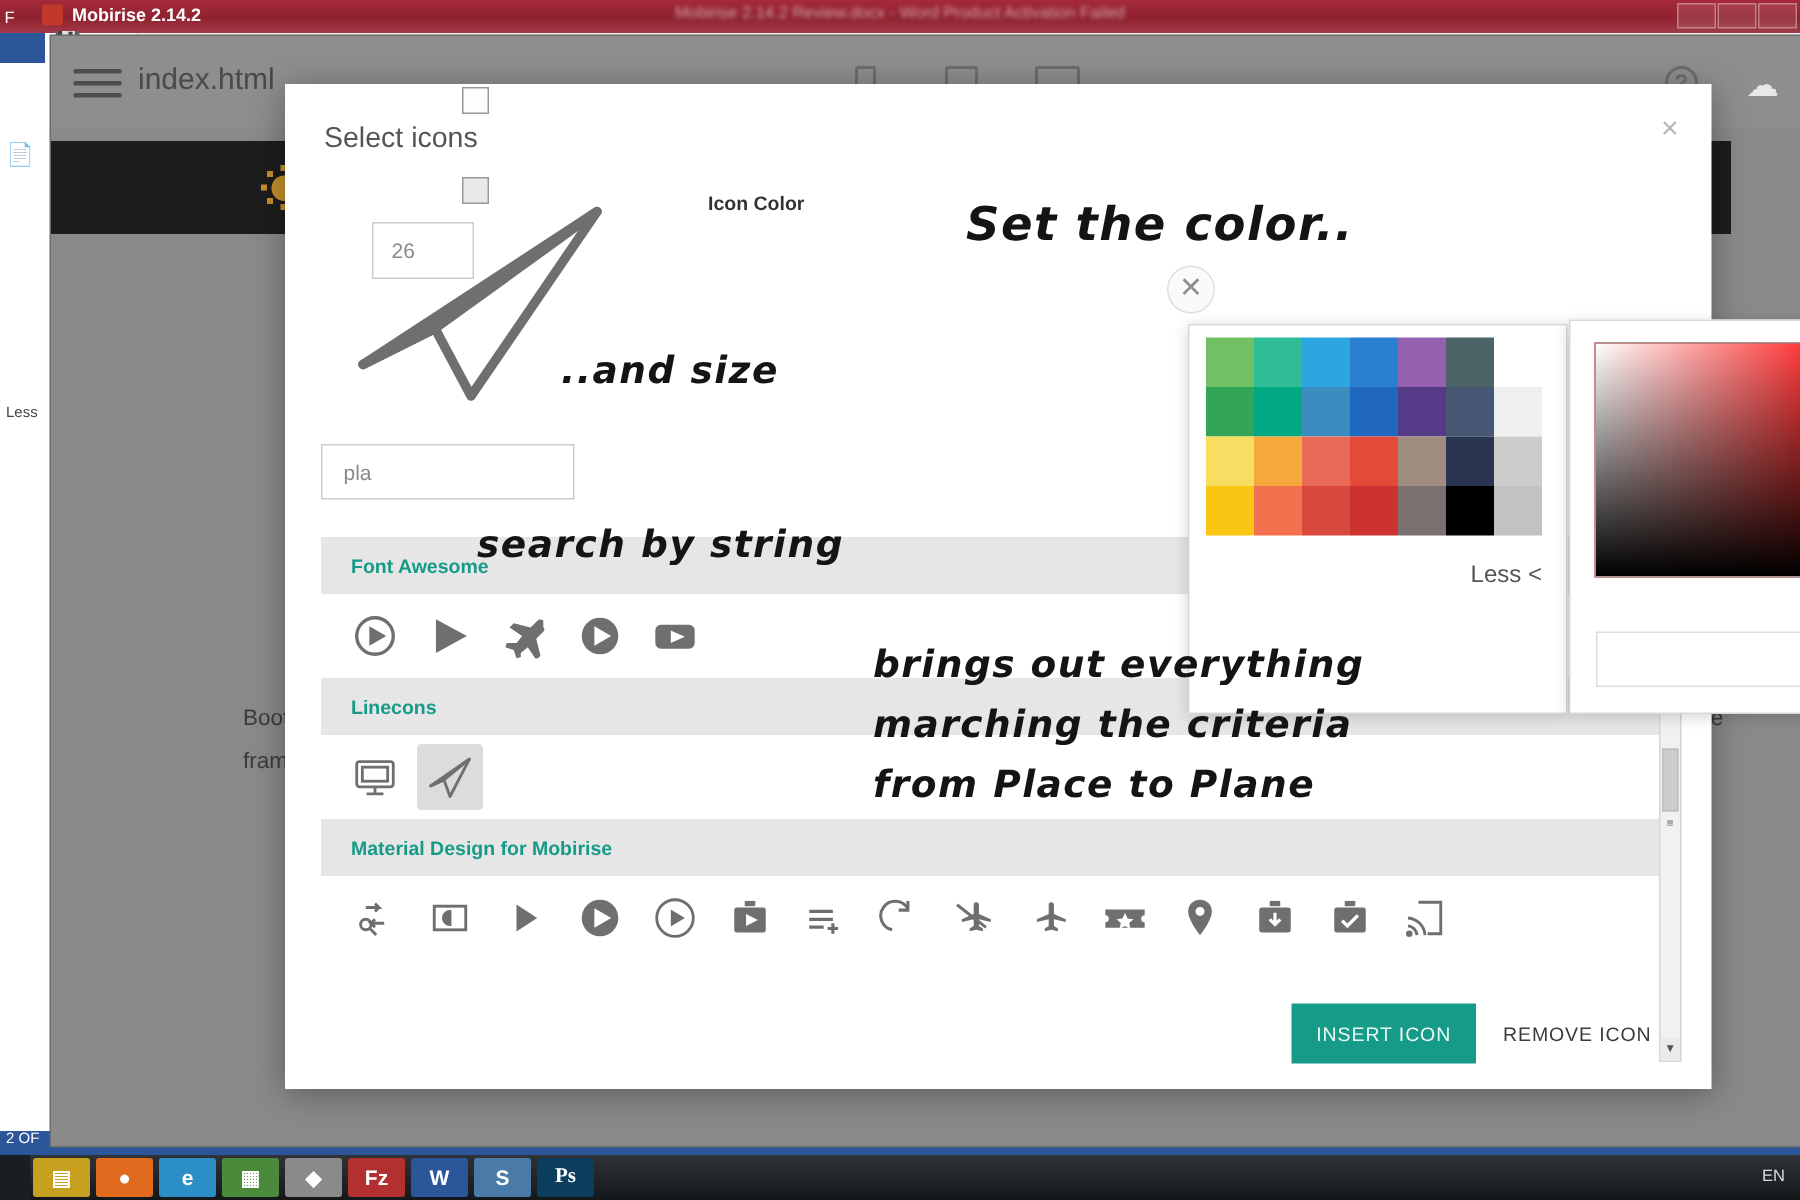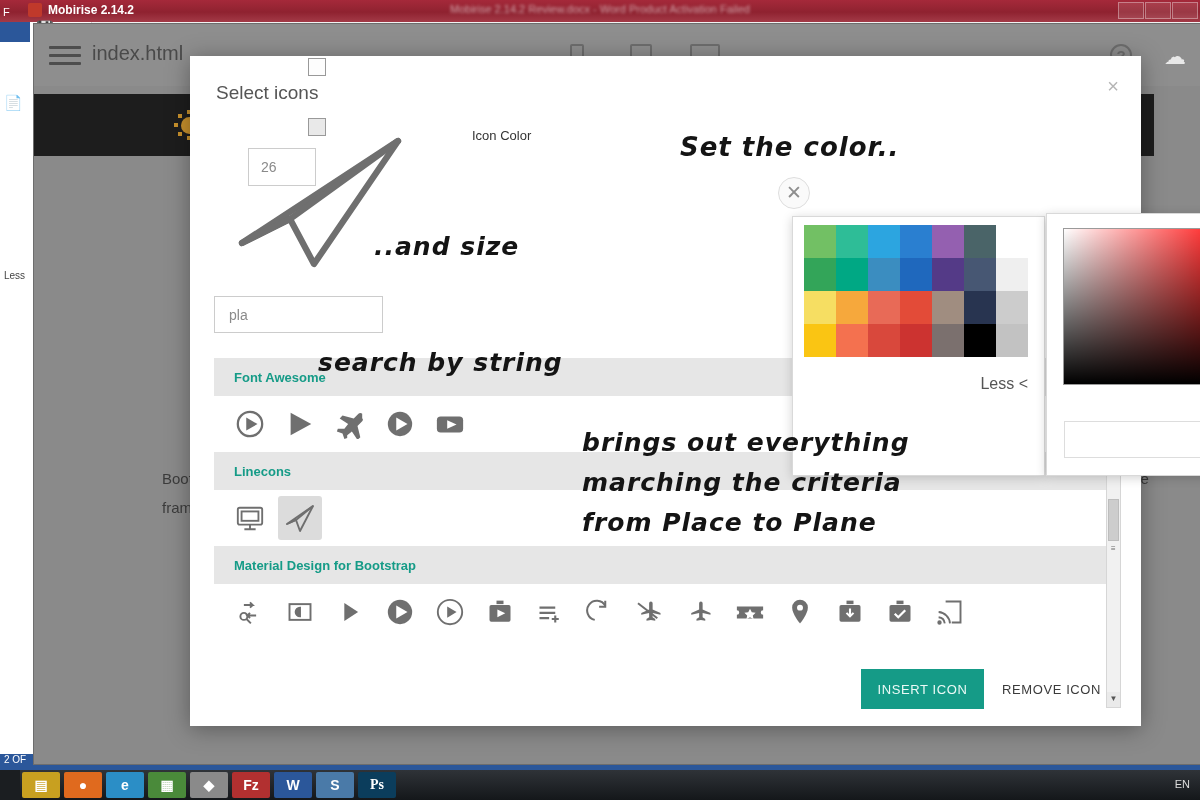--- a/index.html
+++ b/index.html
@@ -121,21 +121,21 @@
 
   
   #preview-icon {
     position:absolute; left:40px; top:70px; width:180px; height:150px;
     color:#6f6f6f;
   }
 
   
   #form-col { position:absolute; left:282px; top:68px; width:380px; }
   .frow { position:relative; height:56px; }
-  .flabel { position:absolute; left:0; top:4px; font-size:13px; font-weight:normal; color:#333; }
+  .flabel { position:absolute; left:0; top:4px; font-size:13px; font-weight:bold; color:#333; }
   #color-swatch-btn {
     position:absolute; left:118px; top:2px; width:18px; height:18px;
     border:1px solid #999; background:#fdfdfd;
   }
   #size-swatch-btn {
     position:absolute; left:118px; top:62px; width:18px; height:18px;
     border:1px solid #999; background:#e9e9e9;
   }
   #size-input {
     position:absolute; left:58px; top:92px; width:68px; height:38px;
@@ -235,21 +235,21 @@
     border:1px solid #ddd; background:#fff; padding:0 12px; font-size:13px;
     font-family:"Liberation Sans",sans-serif;
   }
 
   
   .note {
     position:absolute; color:#141414; font-weight:bold;
     font-family:"DejaVu Sans", sans-serif; font-style:italic;
     letter-spacing:1px; white-space:nowrap;
   }
-  #note-color { left:680px; top:132px; font-size:26px; }
+  #note-color { left:644px; top:132px; font-size:31px; }
   #note-size  { left:374px; top:232px; font-size:25px; }
   #note-search{ left:318px; top:348px; font-size:25px; }
   #note-b1 { left:582px; top:428px; font-size:25px; }
   #note-b2 { left:582px; top:468px; font-size:25px; }
   #note-b3 { left:582px; top:508px; font-size:25px; }
 
   
   #taskbar {
     position:absolute; left:0; bottom:0; width:1200px; height:30px;
     background:linear-gradient(180deg,#2f3338 0%,#14171a 100%);
@@ -406,21 +406,21 @@
           <div class="gi sel">
             <svg width="32" height="32" viewBox="0 0 32 32" fill="none" stroke="#6f6f6f" stroke-width="1.9" stroke-linejoin="round">
               <path d="M3 22 L29 4 L16 29 L12 18 Z"></path>
                 <path d="M3 22 L12 18 L29 4"></path>
             </svg>
           </div>
         </div>
       </div>
 
       <div>
-        <div class="cat-head">Material Design for Bootstrap</div>
+        <div class="cat-head">Material Design for Mobirise</div>
         <div class="cat-row">
           <div class="gi">
             <svg width="28" height="28" viewBox="0 0 32 32" fill="none" stroke="#6f6f6f" stroke-width="2.2">
               <path d="M9 8 h10 l-3-3 M19 8 l-3 3"></path>
                 <path d="M23 20 H13 l3 3 M13 20 l3-3"></path>
               <circle cx="9" cy="21" r="4"></circle>
                 <path d="M12 24 l5 5"></path>
             </svg>
           </div>
           <div class="gi">

